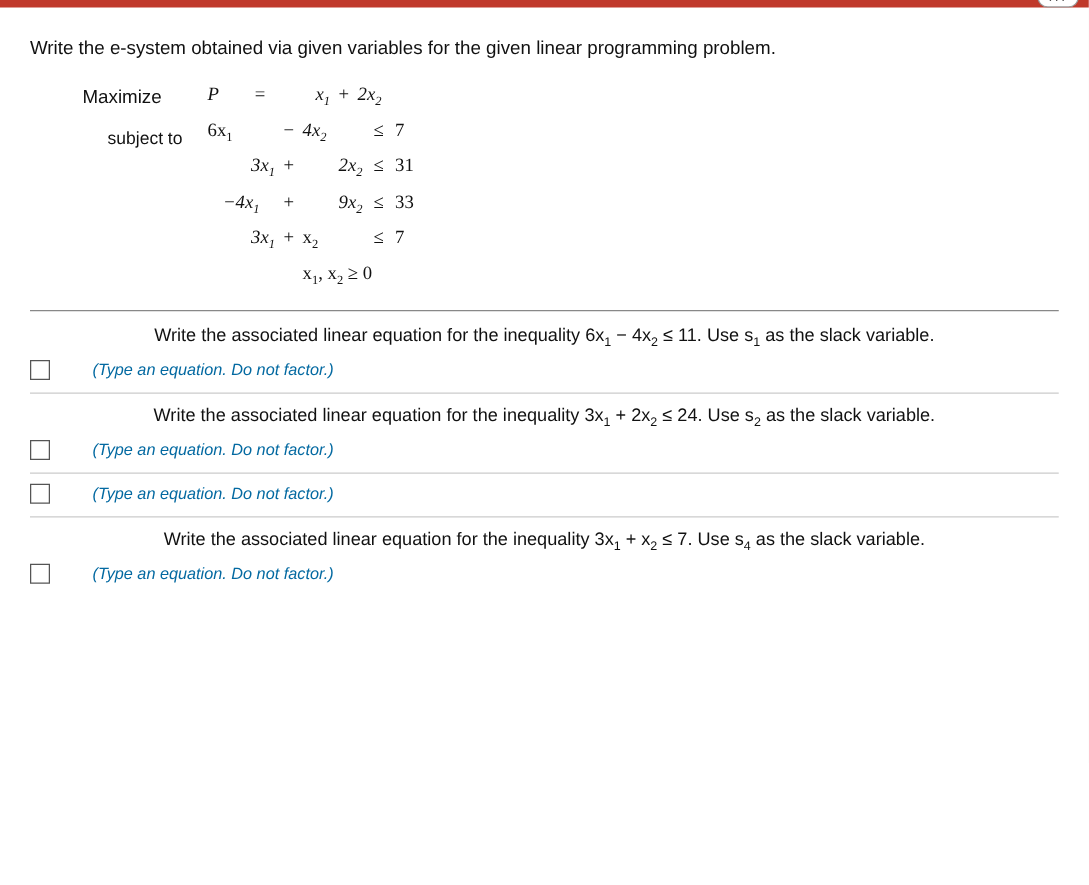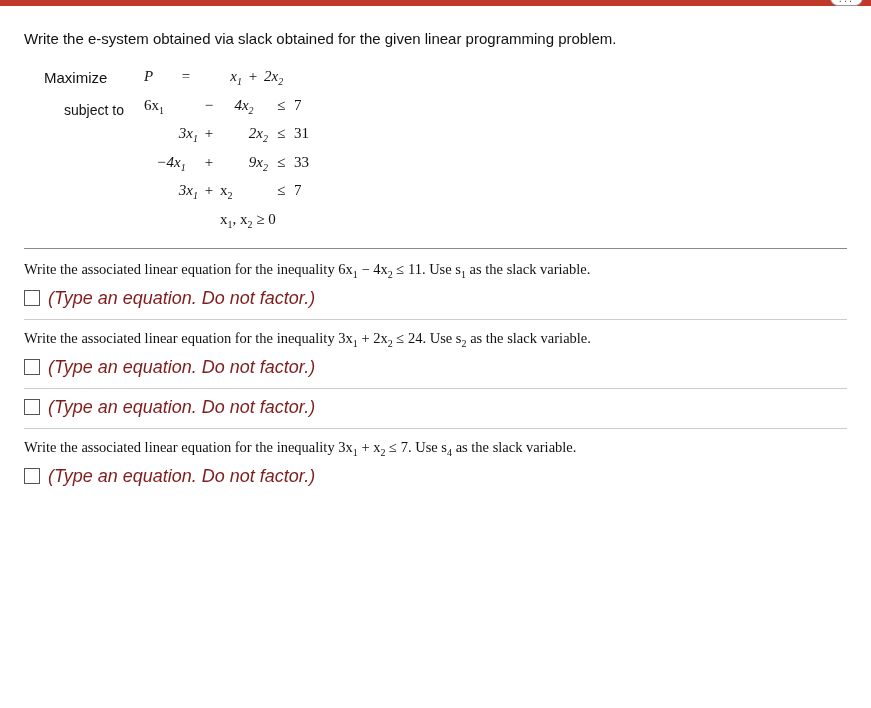--- a/index.html
+++ b/index.html
@@ -26,21 +26,21 @@
     }
     .instructions {
       font-size: 15px;
       margin-bottom: 14px;
       line-height: 1.4;
       font-family: Arial, sans-serif;
     }
     .lp-block {
       display: flex;
       flex-direction: row;
-      margin-left: 20px;
+      margin-left: 42px;
       margin-bottom: 10px;
       gap: 0;
     }
     .lp-labels {
       display: flex;
       flex-direction: column;
       width: 100px;
       padding-top: 0px;
     }
     .lp-label {
@@ -87,78 +87,80 @@
       color: #555;
       letter-spacing: 2px;
       font-family: Arial, sans-serif;
     }
 
     .question-block {
       margin-bottom: 10px;
     }
     .question-text {
       font-size: 14.5px;
-      font-family: Liberation Serif, serif;
+      font-family: Liberation Sans, sans-serif;
       line-height: 1.5;
       margin-bottom: 6px;
+      text-align: center;
     }
     .answer-row {
       display: flex;
       align-items: center;
       gap: 8px;
       margin-bottom: 4px;
     }
     .answer-checkbox {
       width: 16px;
       height: 16px;
       border: 1.5px solid #555;
       display: inline-block;
       flex-shrink: 0;
     }
     .answer-hint {
-      font-size: 18px;
-      font-family: Arial, sans-serif;
-      color: #7f1d1d;
+      font-size: 13px;
+      font-family: Arial, sans-serif;
+      color: #0369a1;
       font-style: italic;
+      margin-left: 26px;
     }
     .section-divider {
       border: none;
       border-top: 1px solid #ccc;
       margin: 8px 0;
     }
   </style>
 </head>
 <body>
 
 <div class="page">
   <div class="top-bar"></div>
 
   <div style="margin-top: 10px;">
-    <p class="instructions">Write the e-system obtained via slack obtained for the given linear programming problem.</p>
+    <p class="instructions">Write the e-system obtained via given variables for the given linear programming problem.</p>
 
     <div class="lp-block">
       <div class="lp-labels">
         <div class="lp-label maximize">Maximize</div>
         <div class="lp-label subject" style="margin-top: 3px;">subject to</div>
       </div>
 
       <div class="lp-equations">
 
         <div class="eq-row">
           <span style="width:30px; display:inline-block; font-style:italic;">P</span>
           <span style="width:24px; display:inline-block; text-align:center;">=</span>
           <span style="width:44px; display:inline-block; text-align:right; font-style:italic;">x<sub>1</sub></span>
           <span style="width:22px; display:inline-block; text-align:center;">+</span>
           <span style="width:48px; display:inline-block; font-style:italic;">2x<sub>2</sub></span>
         </div>
 
         <div class="eq-row">
           <span style="width:54px; display:inline-block; text-align:left; ">6x<sub>1</sub></span>
           <span style="width:22px; display:inline-block; text-align:center;">−</span>
-          <span style="width:48px; display:inline-block; text-align:center; font-style:italic;">4x<sub>2</sub></span>
+          <span style="width:48px; display:inline-block; text-align:left; font-style:italic;">4x<sub>2</sub></span>
           <span style="width:26px; display:inline-block; text-align:center;">≤</span>
           <span style="width:30px; display:inline-block;">7</span>
         </div>
 
         <div class="eq-row">
           <span style="width:54px; display:inline-block; text-align:right; font-style:italic;">3x<sub>1</sub></span>
           <span style="width:22px; display:inline-block; text-align:center;">+</span>
           <span style="width:48px; display:inline-block; text-align:right; font-style:italic;">2x<sub>2</sub></span>
           <span style="width:26px; display:inline-block; text-align:center;">≤</span>
           <span style="width:30px; display:inline-block;">31</span>

